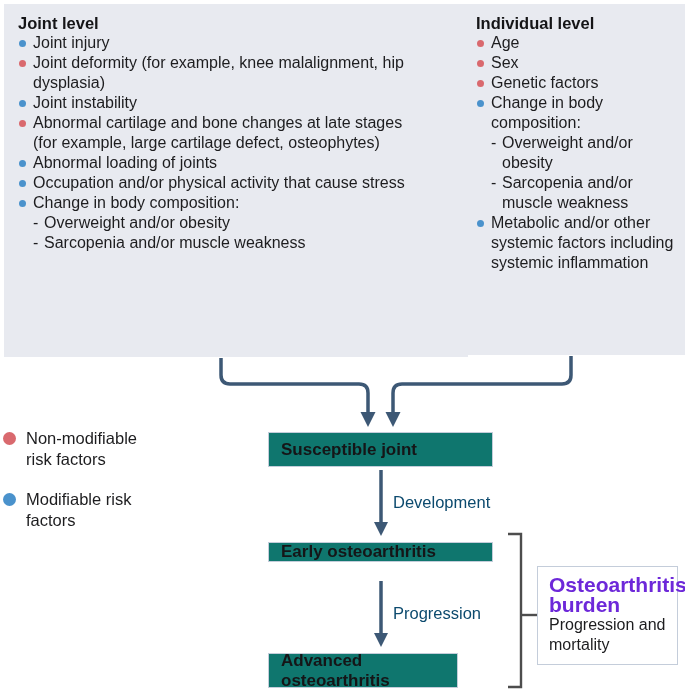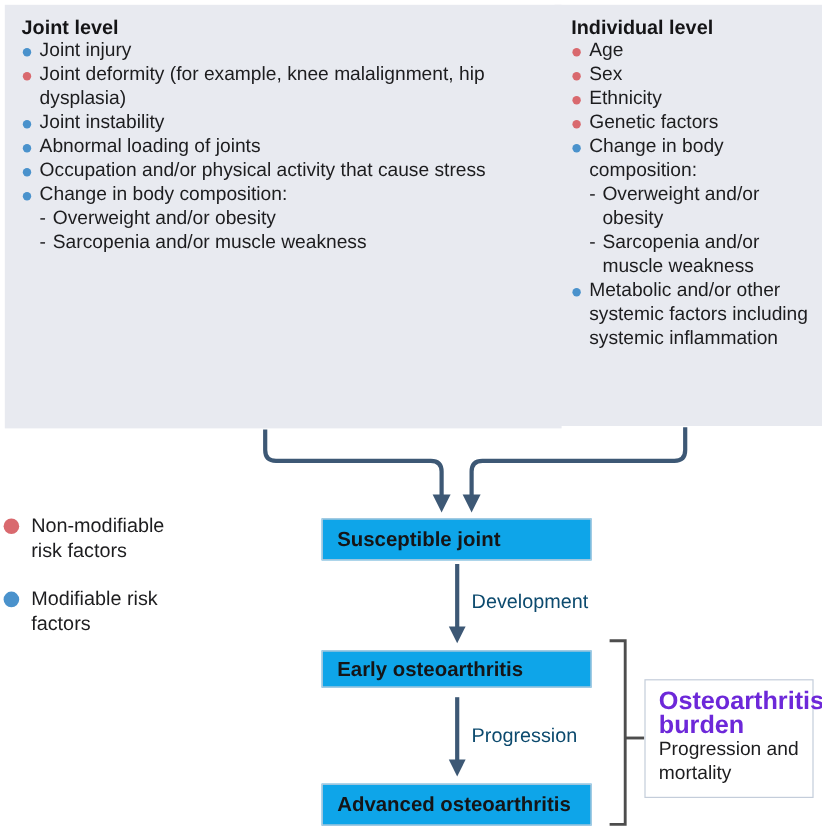--- a/index.html
+++ b/index.html
@@ -35,27 +35,27 @@
   #legend-2 { top:489px; }
   .legend-dot { position:absolute; left:0; top:4px; width:13px; height:13px; border-radius:50%; }
   .legend-dot[data-color="red"]  { background:#d9696e; }
   .legend-dot[data-color="blue"] { background:#4a92cc; }
 
   
   #connectors { position:absolute; left:0; top:0; }
 
   
   .flow-box {
-    position:absolute; background:#0ea5e9; border:1.5px solid #c4cdda;
+    position:absolute; background:#0f766e; border:1.5px solid #c4cdda;
     box-sizing:border-box; display:flex; align-items:center;
     padding-left:12px; font-weight:bold; font-size:17px; color:#151517;
   }
   #box-susceptible { left:268px; top:432px; width:225px; height:35px; }
-  #box-early       { left:268px; top:542px; width:225px; height:31px; }
-  #box-advanced    { left:268px; top:653px; width:225px; height:35px; }
+  #box-early       { left:268px; top:542px; width:225px; height:20px; }
+  #box-advanced    { left:268px; top:653px; width:190px; height:35px; }
   #box-burden {
     position:absolute; left:537px; top:566px; width:141px; height:99px;
     background:#ffffff; border:1.5px solid #c4cdda; box-sizing:border-box;
     padding:8px 11px;
   }
   .burden-title { font-weight:bold; font-size:21px; line-height:20px; color:#6d28d9; }
   .burden-sub   { font-size:16px; line-height:20px; }
 
   .arrow-label { position:absolute; font-size:16.5px; color:#0c4a6e; }
   #label-development { left:393px; top:493px; }
@@ -63,34 +63,34 @@
 </style>
 </head>
 <body>
 
 <div class="panel" id="panel-left">
   <div class="panel-title">Joint level</div>
   <ul class="factors">
     <li class="factor" data-bullet="blue"><span>Joint injury</span></li>
     <li class="factor" data-bullet="red"><span>Joint deformity (for example, knee malalignment, hip dysplasia)</span></li>
     <li class="factor" data-bullet="blue"><span>Joint instability</span></li>
+    <li class="factor" data-bullet="red"><span>Abnormal cartilage and bone changes at late stages (for example, large cartilage defect, osteophytes)</span></li>
     <li class="factor" data-bullet="blue"><span>Abnormal loading of joints</span></li>
     <li class="factor" data-bullet="blue"><span>Occupation and/or physical activity that cause stress</span></li>
     <li class="factor" data-bullet="blue"><span>Change in body composition:</span></li>
     <li class="factor" data-bullet="dash"><span>Overweight and/or obesity</span></li>
     <li class="factor" data-bullet="dash"><span>Sarcopenia and/or muscle weakness</span></li>
   </ul>
 </div>
 
 <div class="panel" id="panel-right">
   <div class="panel-title">Individual level</div>
   <ul class="factors">
     <li class="factor" data-bullet="red"><span>Age</span></li>
     <li class="factor" data-bullet="red"><span>Sex</span></li>
-    <li class="factor" data-bullet="red"><span>Ethnicity</span></li>
     <li class="factor" data-bullet="red"><span>Genetic factors</span></li>
     <li class="factor" data-bullet="blue"><span>Change in body composition:</span></li>
     <li class="factor" data-bullet="dash"><span>Overweight and/or obesity</span></li>
     <li class="factor" data-bullet="dash"><span>Sarcopenia and/or muscle weakness</span></li>
     <li class="factor" data-bullet="blue"><span>Metabolic and/or other systemic factors including systemic inflammation</span></li>
   </ul>
 </div>
 
 <div class="legend-item" id="legend-1">
   <span class="legend-dot" data-color="red"></span>

